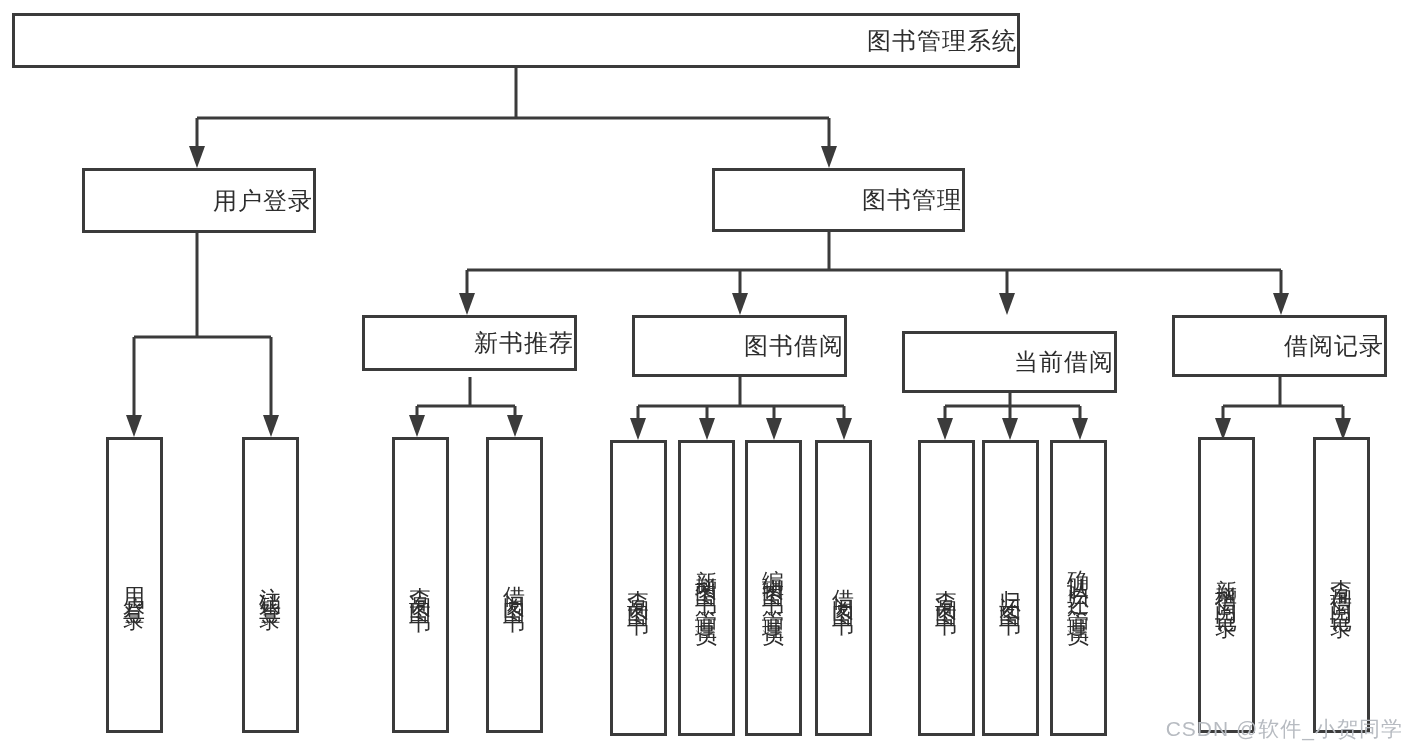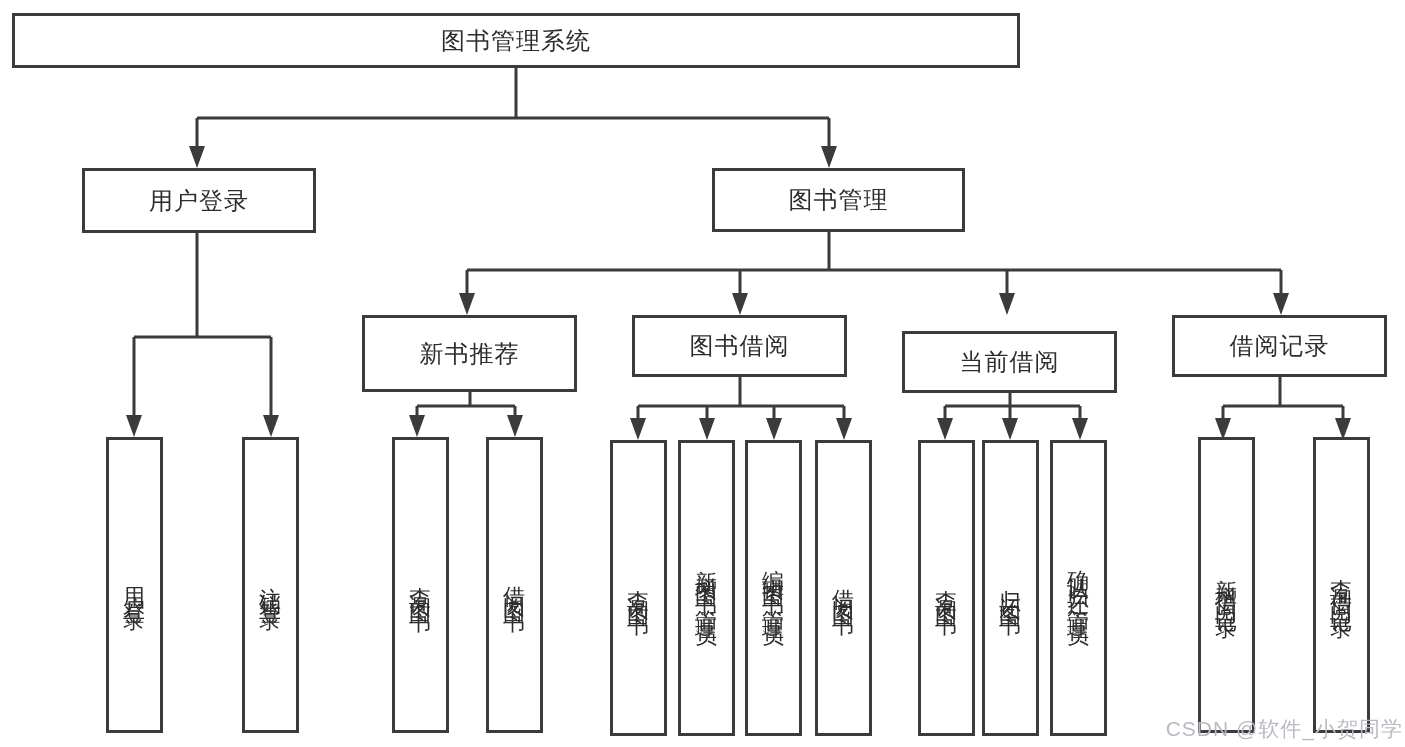--- a/index.html
+++ b/index.html
@@ -18,21 +18,21 @@
     background:var(--background);
     overflow:hidden;
   }
   .wires{position:absolute;left:0;top:0;width:1405px;height:747px;}
   .c-line{stroke:var(--line);stroke-width:3;fill:none;}
   .c-arrow{fill:var(--line);stroke:none;}
   .box{
     position:absolute;
     background:#fff;
     border:3px solid var(--border);
-    display:flex;align-items:center;justify-content:center;
+    display:flex;align-items:center;justify-content:flex-end;
     color:var(--text);
   }
   .h-box{font-size:24px;letter-spacing:1px;}
   .root-box{font-size:24px;}
   .v-box{
     width:57px;height:296px;top:437px;
     writing-mode:vertical-rl;
     text-orientation:mixed;
     font-size:22px;
     letter-spacing:8px;
@@ -94,21 +94,21 @@
     <span>图书管理系统</span>
   </div>
 
   <div class="box h-box" style="left:82px;top:168px;width:234px;height:65px;">
     <span>用户登录</span>
   </div>
   <div class="box h-box" style="left:712px;top:168px;width:253px;height:64px;">
     <span>图书管理</span>
   </div>
 
-  <div class="box h-box" style="left:362px;top:315px;width:215px;height:77px;">
+  <div class="box h-box" style="left:362px;top:315px;width:215px;height:56px;">
     <span>新书推荐</span>
   </div>
   <div class="box h-box" style="left:632px;top:315px;width:215px;height:62px;font-family:Liberation Mono, monospace;">
     <span>图书借阅</span>
   </div>
   <div class="box h-box" style="left:902px;top:315px;width:215px;height:62px;margin-top:16px;">
     <span>当前借阅</span>
   </div>
   <div class="box h-box" style="left:1172px;top:315px;width:215px;height:62px;">
     <span>借阅记录</span>

